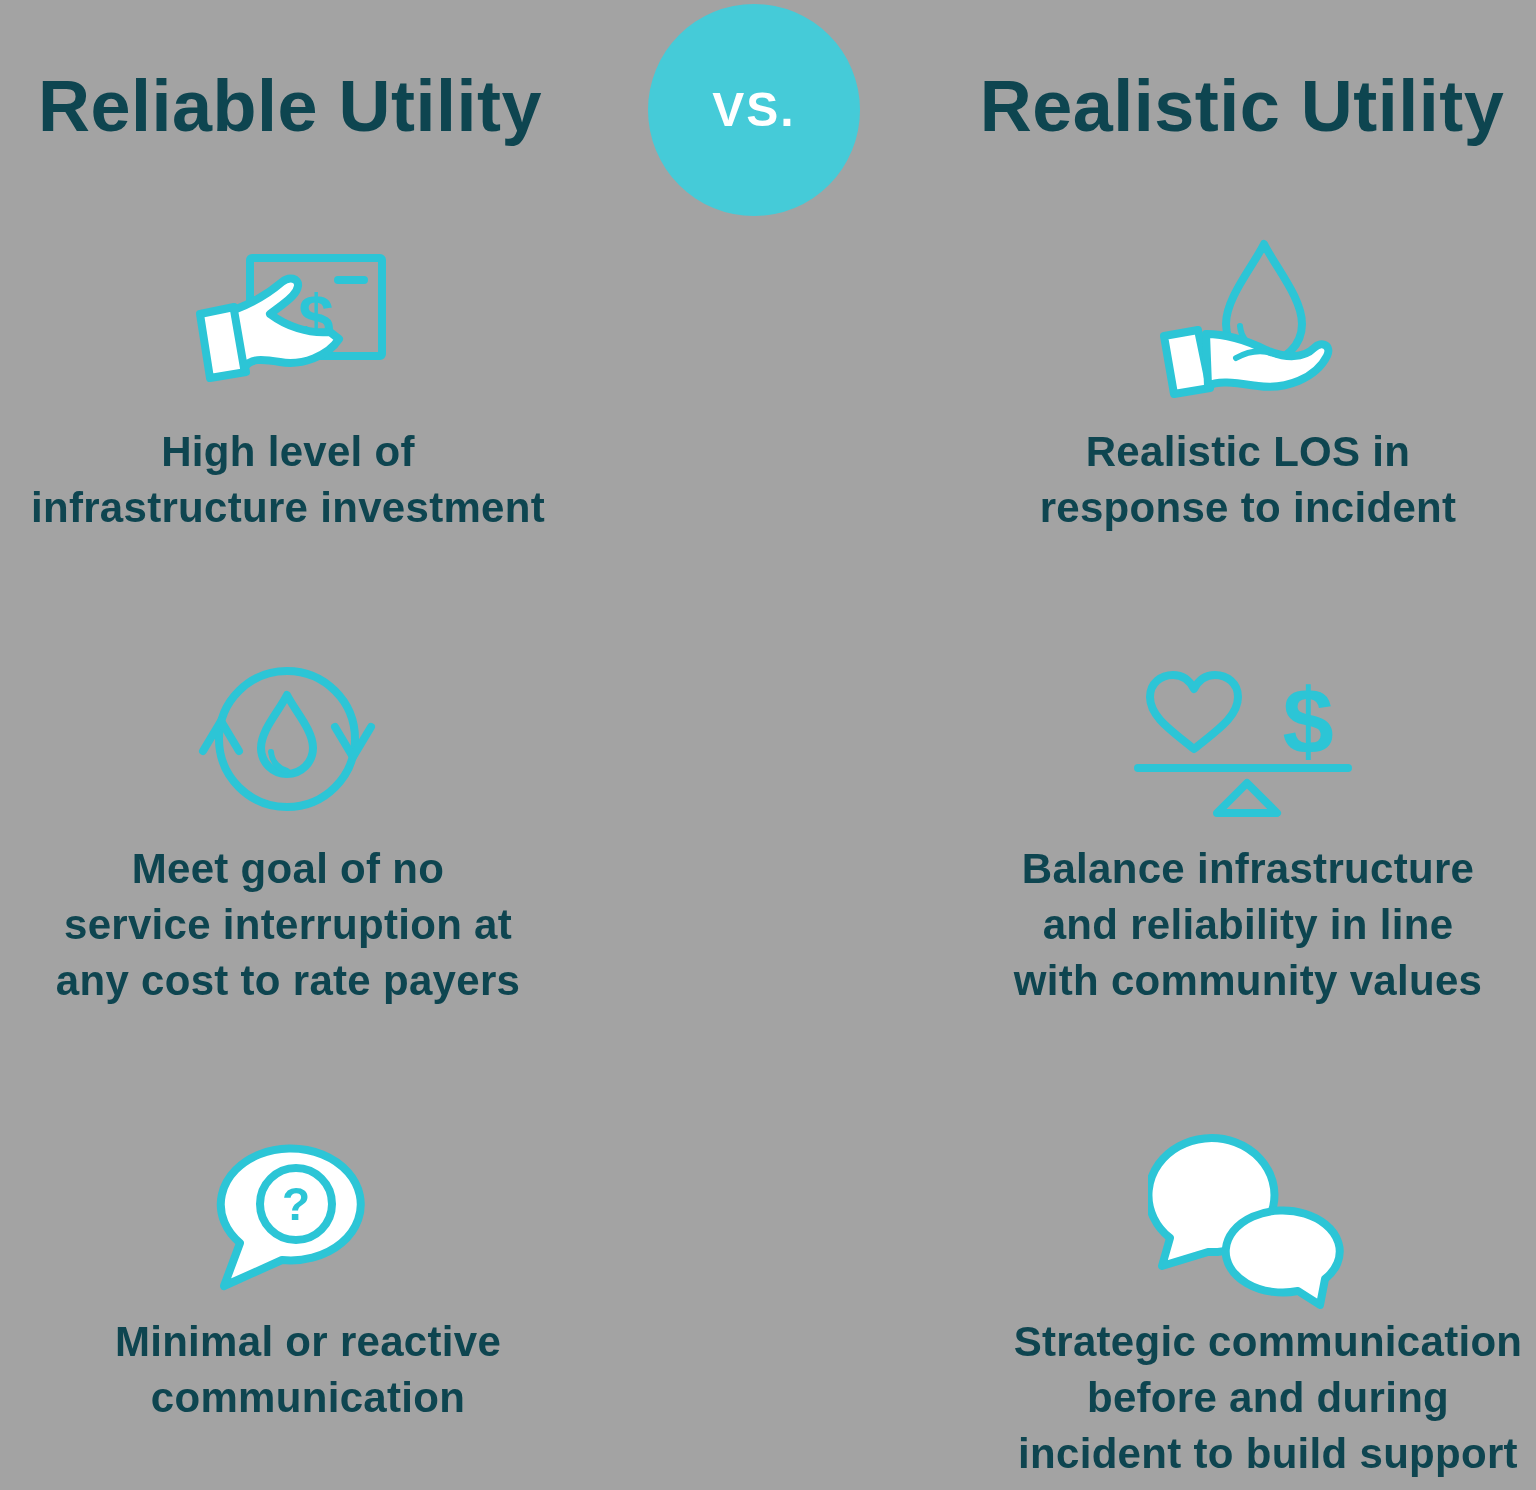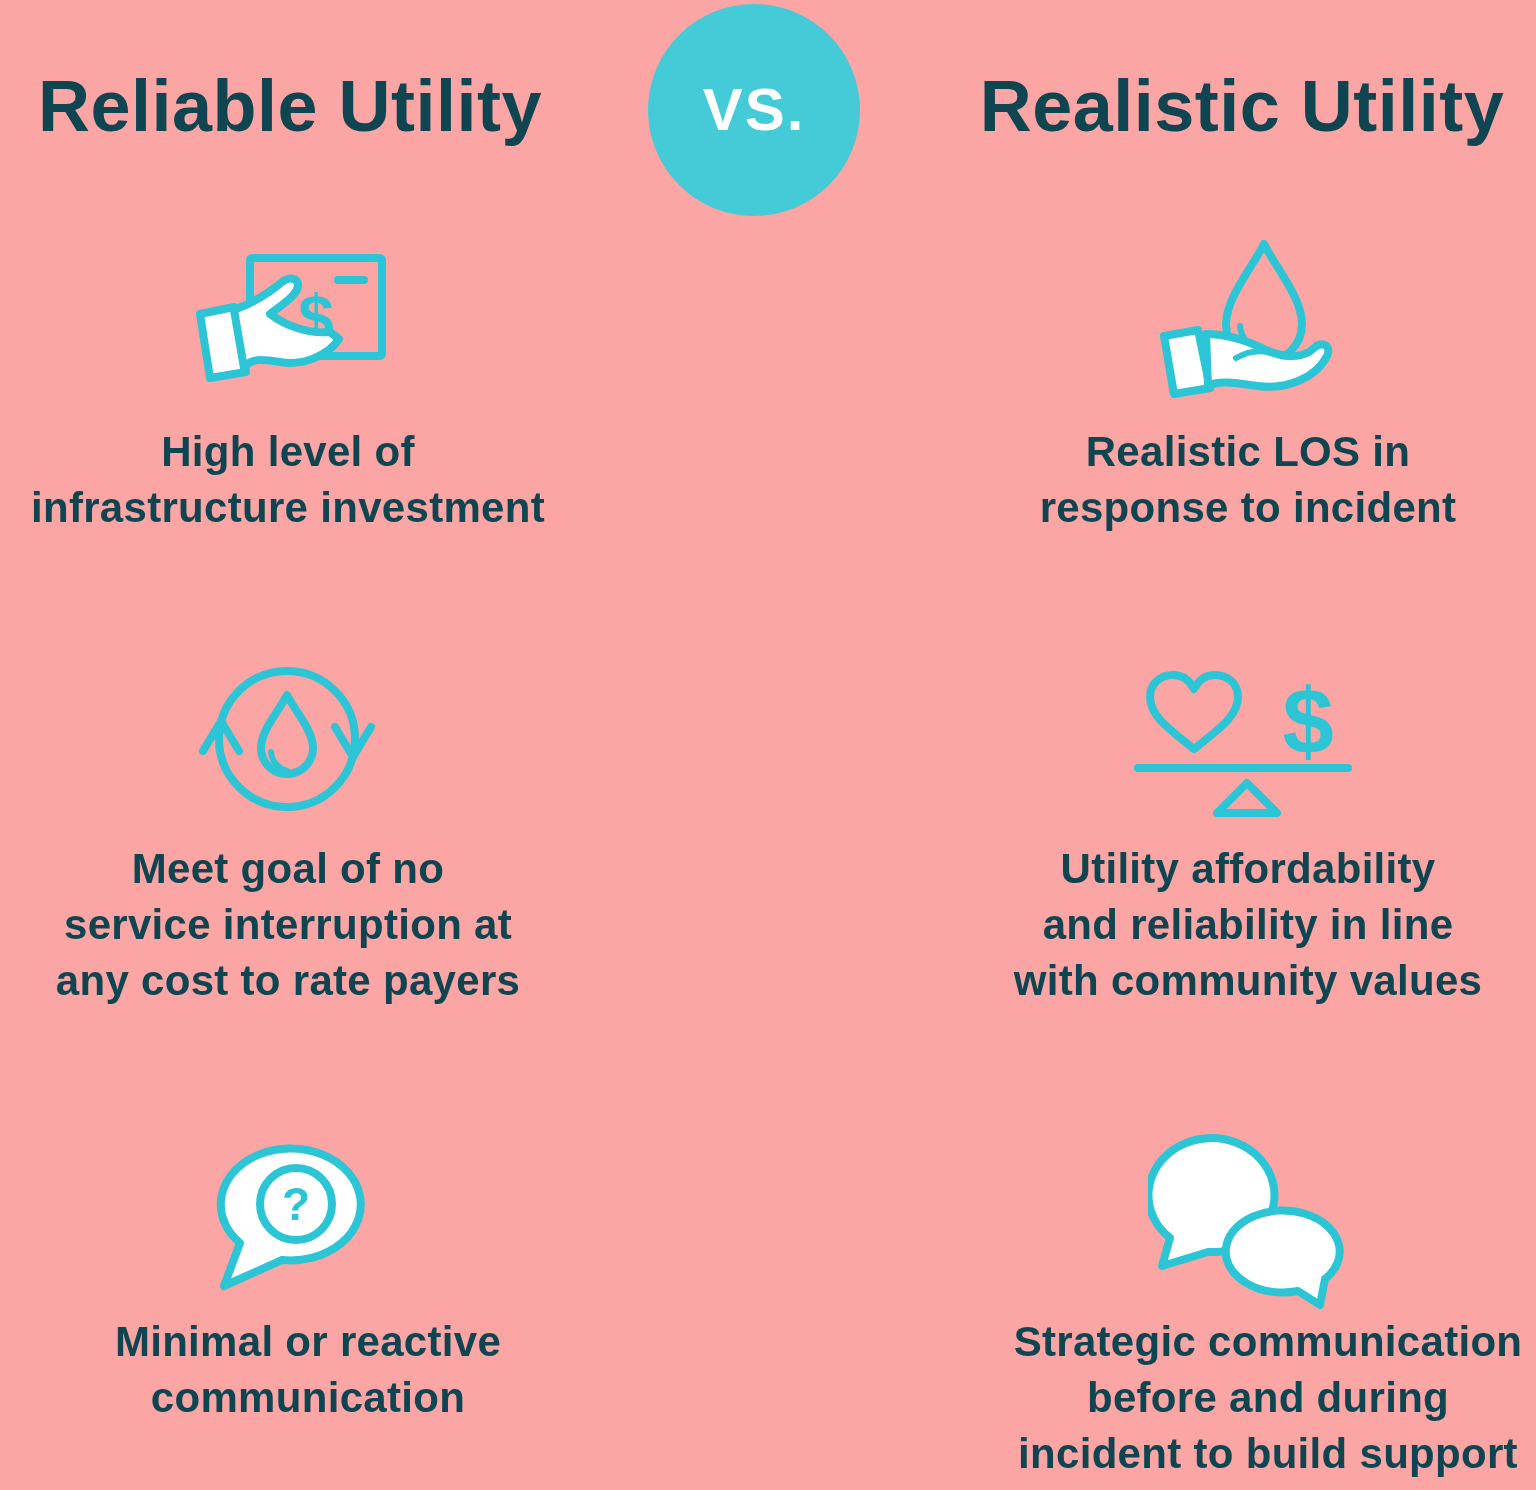--- a/index.html
+++ b/index.html
@@ -1,36 +1,36 @@
 <!DOCTYPE html>
 <html><head>
 <meta charset="utf-8">
 <style>
   html,body { margin:0; padding:0; background:#ffffff; }
   .canvas {
     position:relative;
     width:1536px; height:1490px;
-    background:#fca5a5;
+    background:#a3a3a3;
     font-family:"Liberation Sans", sans-serif;
     overflow:hidden;
   }
   .col-title {
     position:absolute; top:70px;
     font-size:72px; font-weight:bold;
     color:#0E4550; text-align:center;
     letter-spacing:0.5px; line-height:1;
     white-space:nowrap;
   }
   .col-title.left  { left:0px;   width:580px; }
   .col-title.right { left:948px; width:588px; }
   .vs {
     position:absolute; left:648px; top:4px;
     width:212px; height:212px; border-radius:50%;
     background:#45CBD8;
-    color:#ffffff; font-weight:bold; font-size:60px;
+    color:#ffffff; font-weight:bold; font-size:48px;
     text-align:center; line-height:212px; letter-spacing:2px;
   }
   .icon { position:absolute; }
   .icon path, .icon rect, .icon line, .icon circle, .icon ellipse, .icon polyline {
     stroke:#2CC5D6; stroke-width:8; fill:none;
     stroke-linejoin:round; stroke-linecap:round;
   }
   .icon .fillwhite { fill:#ffffff; }
   .icon .thin { stroke-width:6; }
   .icon text {
@@ -104,21 +104,21 @@
   </div>
 
   <svg class="icon" style="left:1132px; top:663px;" width="220" height="160" viewBox="0 0 220 160">
     <path d="M62,86 C40,68 18,54 18,34 C18,20 29,12 41,12 C51,12 58,18 62,26
              C66,18 73,12 83,12 C95,12 106,20 106,34 C106,54 84,68 62,86 Z"></path>
     <text x="176" y="90" font-size="92">$</text>
     <line x1="6" y1="105" x2="216" y2="105"></line>
     <path d="M85,150 L115,120 L145,150 Z"></path>
   </svg>
   <div class="caption rightcol cap-row2">
-    <div>Utility affordability</div>
+    <div>Balance infrastructure</div>
     <div>and reliability in line</div>
     <div>with community values</div>
   </div>
 
   <svg class="icon" style="left:210px; top:1140px;" width="160" height="152" viewBox="0 0 160 152">
     <path class="fillwhite" d="M30,103 A70,56 0 1 1 72,120 L14,146 Z"></path>
     <circle cx="86" cy="64" r="36"></circle>
     <text x="86" y="80" font-size="46">?</text>
   </svg>
   <div class="caption leftcol cap-row3">

